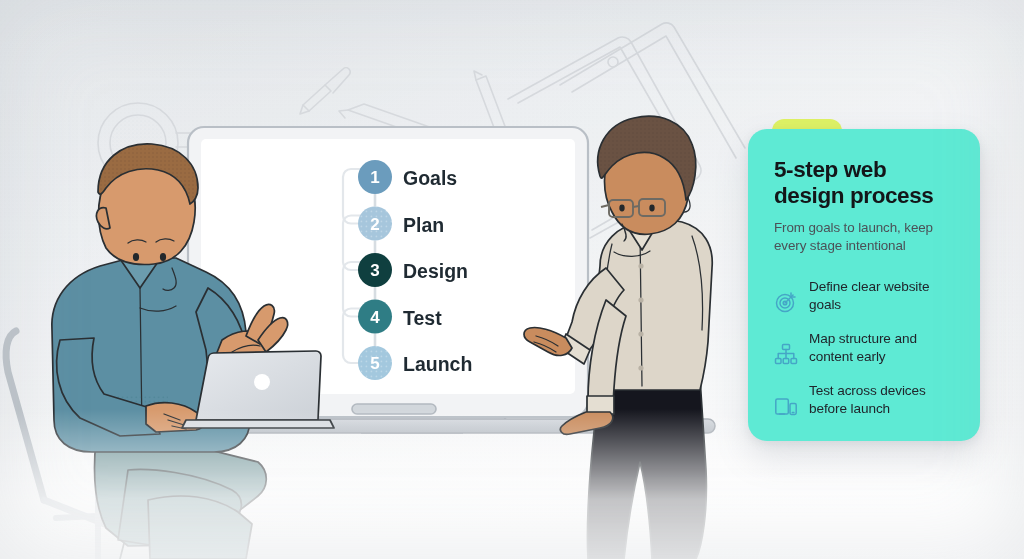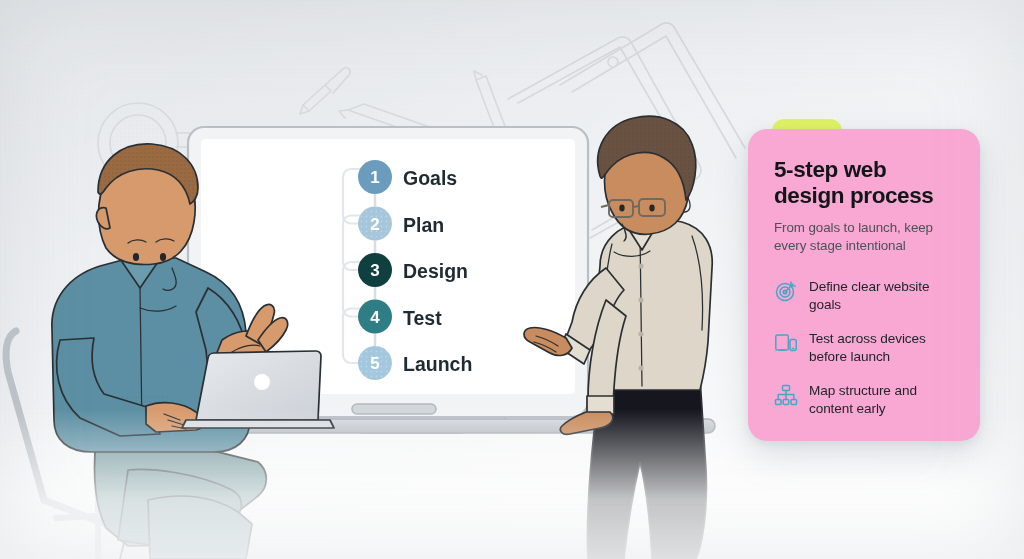--- a/index.html
+++ b/index.html
@@ -55,39 +55,39 @@
   }
 
   
   .ink{stroke:#2a2f33;stroke-width:1.7;stroke-linejoin:round;stroke-linecap:round;}
   .ink-thin{stroke:#2a2f33;stroke-width:1.25;fill:none;stroke-linecap:round;stroke-linejoin:round;}
   .nofill{fill:none;}
 
   
   #info-card{
     position:absolute;left:748px;top:129px;width:232px;height:312px;
-    background:#f9a8d4;border-radius:19px;
+    background:#5eead4;border-radius:19px;
     box-shadow:0 16px 34px rgba(110,120,133,.20), 0 3px 10px rgba(110,120,133,.12);
     overflow:hidden;
   }
   #lime-tab{
     position:absolute;left:772px;top:119px;width:70px;height:24px;
     background:#dff264;border-radius:12px;
   }
   .card-inner{padding:28px 24px 0 26px;}
   .card-title{
     margin:0;color:#131619;font-size:22.5px;line-height:1.17;
     font-weight:700;letter-spacing:-.4px;
   }
   .card-sub{
     margin:9px 0 16px 0;color:#4b5157;font-size:13.4px;line-height:1.36;
     letter-spacing:-.1px;
   }
   .bullets{margin:23px 0 0 0;padding:0;list-style:none;}
-  .bullet{display:flex;align-items:flex-start;gap:11px;margin-bottom:16px;}
+  .bullet{display:flex;align-items:flex-end;gap:11px;margin-bottom:16px;}
   .bullet-ic{flex:0 0 24px;width:24px;height:24px;margin-top:1px;}
   .bullet-ic svg{display:block;width:24px;height:24px;}
   .bullet-tx{color:#20262c;font-size:13.6px;line-height:1.33;letter-spacing:-.1px;}
 </style>
 </head>
 <body>
 
 <div id="scene">
 
   <div class="bg-base"></div>
@@ -405,42 +405,42 @@
               <path d="M11 13 L19 5"></path>
               <path d="M17 3 L17 7 L21 7"></path>
             </svg>
           </span>
           <span class="bullet-tx">Define clear website goals</span>
         </li>
 
         <li class="bullet">
           <span class="bullet-ic">
             <svg viewBox="0 0 24 24" fill="none" stroke="#45a6c6" stroke-width="1.5" stroke-linecap="round" stroke-linejoin="round">
-              <rect x="1.8" y="4" width="12.5" height="15" rx="1.6"></rect>
-              <rect x="16" y="8.5" width="6.2" height="11" rx="1.4"></rect>
-              <path d="M5.5 19 L10.5 19"></path>
-              <path d="M18.3 17.6 L19.9 17.6"></path>
-            </svg>
-          </span>
-          <span class="bullet-tx">Test across devices before launch</span>
-        </li>
-
-        <li class="bullet">
-          <span class="bullet-ic">
-            <svg viewBox="0 0 24 24" fill="none" stroke="#45a6c6" stroke-width="1.5" stroke-linecap="round" stroke-linejoin="round">
               <rect x="8.5" y="2.5" width="7" height="5" rx="1"></rect>
               <rect x="1.5" y="16.5" width="5.5" height="5" rx="1"></rect>
               <rect x="9.2" y="16.5" width="5.5" height="5" rx="1"></rect>
               <rect x="17" y="16.5" width="5.5" height="5" rx="1"></rect>
               <path d="M12 7.5 L12 11.5"></path>
               <path d="M4.2 16.5 L4.2 11.5 L19.8 11.5 L19.8 16.5"></path>
               <path d="M12 11.5 L12 16.5"></path>
             </svg>
           </span>
           <span class="bullet-tx">Map structure and content early</span>
         </li>
 
+        <li class="bullet">
+          <span class="bullet-ic">
+            <svg viewBox="0 0 24 24" fill="none" stroke="#45a6c6" stroke-width="1.5" stroke-linecap="round" stroke-linejoin="round">
+              <rect x="1.8" y="4" width="12.5" height="15" rx="1.6"></rect>
+              <rect x="16" y="8.5" width="6.2" height="11" rx="1.4"></rect>
+              <path d="M5.5 19 L10.5 19"></path>
+              <path d="M18.3 17.6 L19.9 17.6"></path>
+            </svg>
+          </span>
+          <span class="bullet-tx">Test across devices before launch</span>
+        </li>
+
       </ul>
     </div>
   </div>
 
   <div class="vignette"></div>
 </div>
 
 </body></html>

